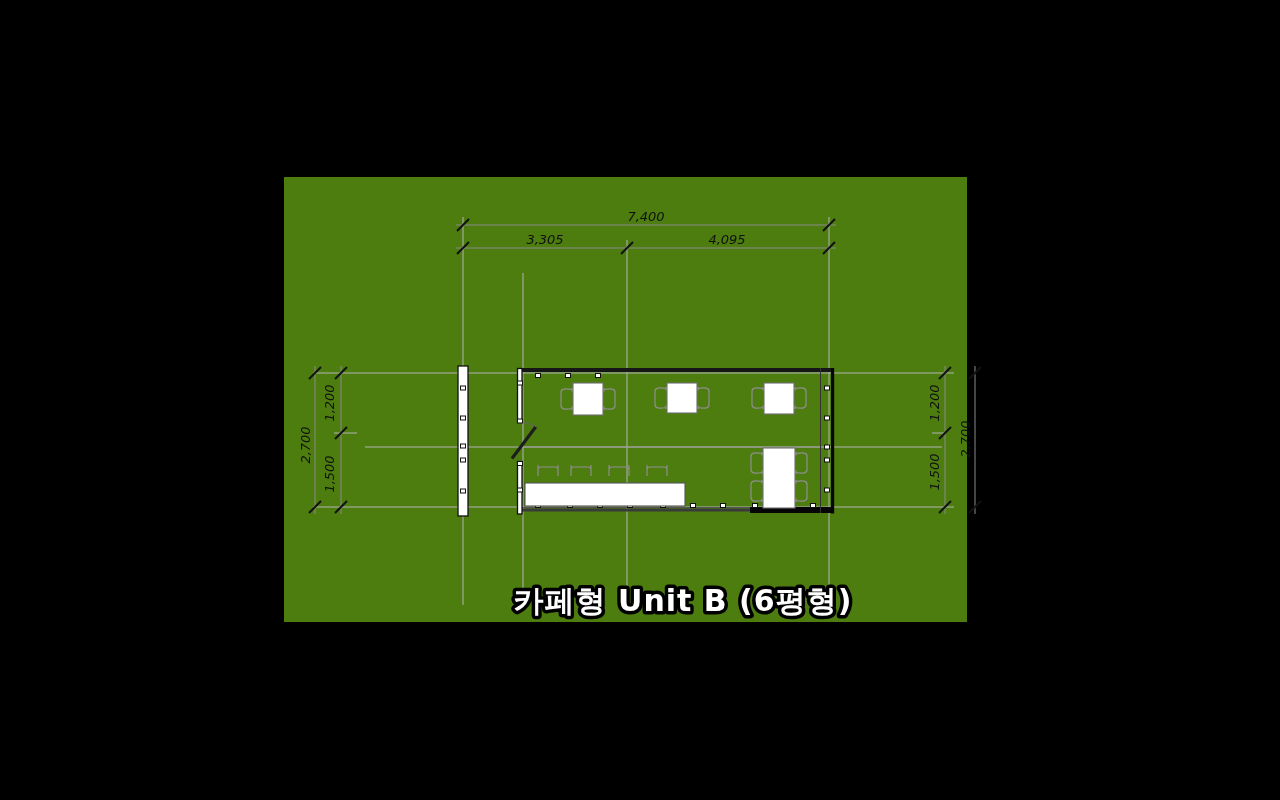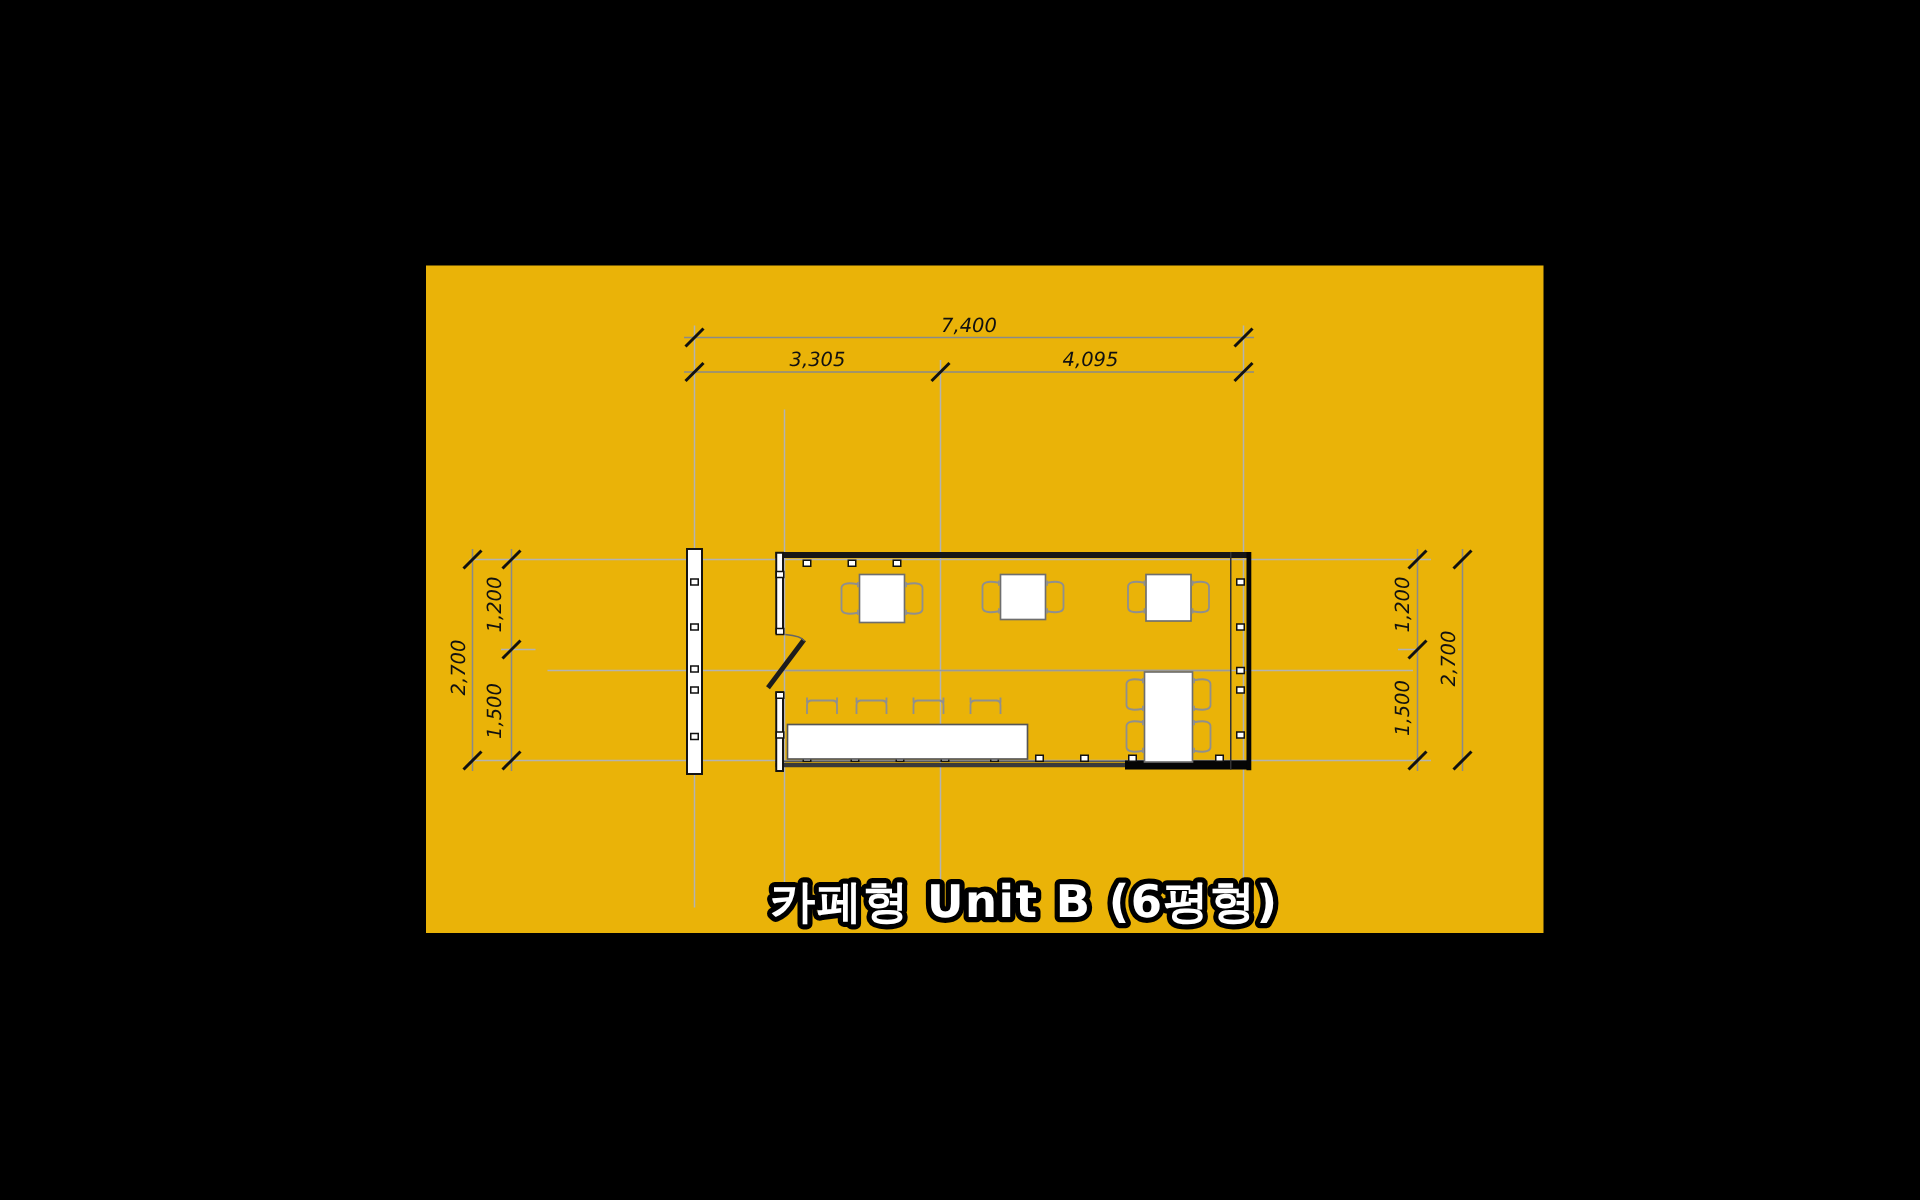--- a/index.html
+++ b/index.html
@@ -1,16 +1,16 @@
 <!DOCTYPE html>
 <html><head>
 <meta charset="utf-8">
 <style>
   html,body{margin:0;padding:0;width:1280px;height:800px;background:#000;overflow:hidden;}
-  #canvas{position:absolute;left:284px;top:177px;width:745px;height:445px;background:#eab308;}
+  #canvas{position:absolute;left:284px;top:177px;width:683px;height:445px;background:#4d7c0f;}
   svg{position:absolute;left:0;top:0;}
   .dimtext{font-family:"DejaVu Sans","Liberation Sans",sans-serif;font-style:italic;font-size:13px;fill:#111;}
   .titletext{font-family:"DejaVu Sans","Liberation Sans",sans-serif;font-weight:bold;font-size:30px;
              fill:#fff;stroke:#000;stroke-width:7px;paint-order:stroke;stroke-linejoin:round;letter-spacing:1px;}
   .grid{stroke:#b3b3b3;stroke-width:1;}
   .dimline{stroke:#8a8a8a;stroke-width:1;}
   .tick{stroke:#111;stroke-width:2;}
   .wall-edge{stroke:#111;stroke-width:1.3;fill:#fff;}
   .stud{stroke:#111;stroke-width:1;fill:#fff;}
   .table{stroke:#6e6e6e;stroke-width:1.1;fill:#fff;}

